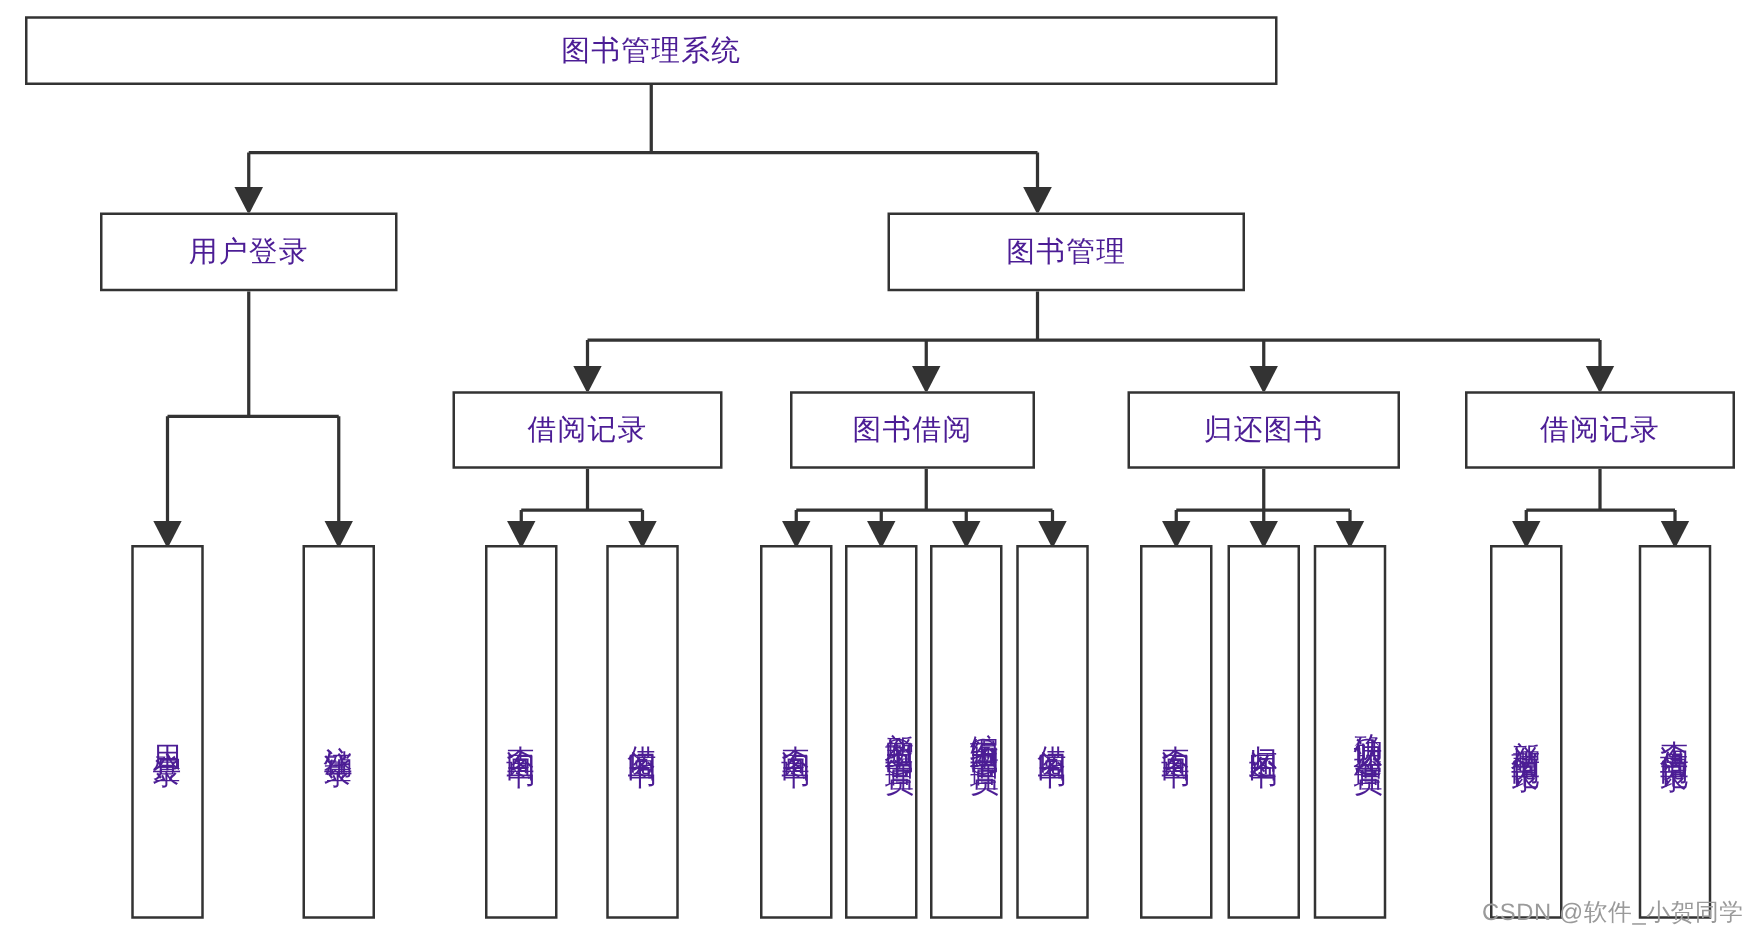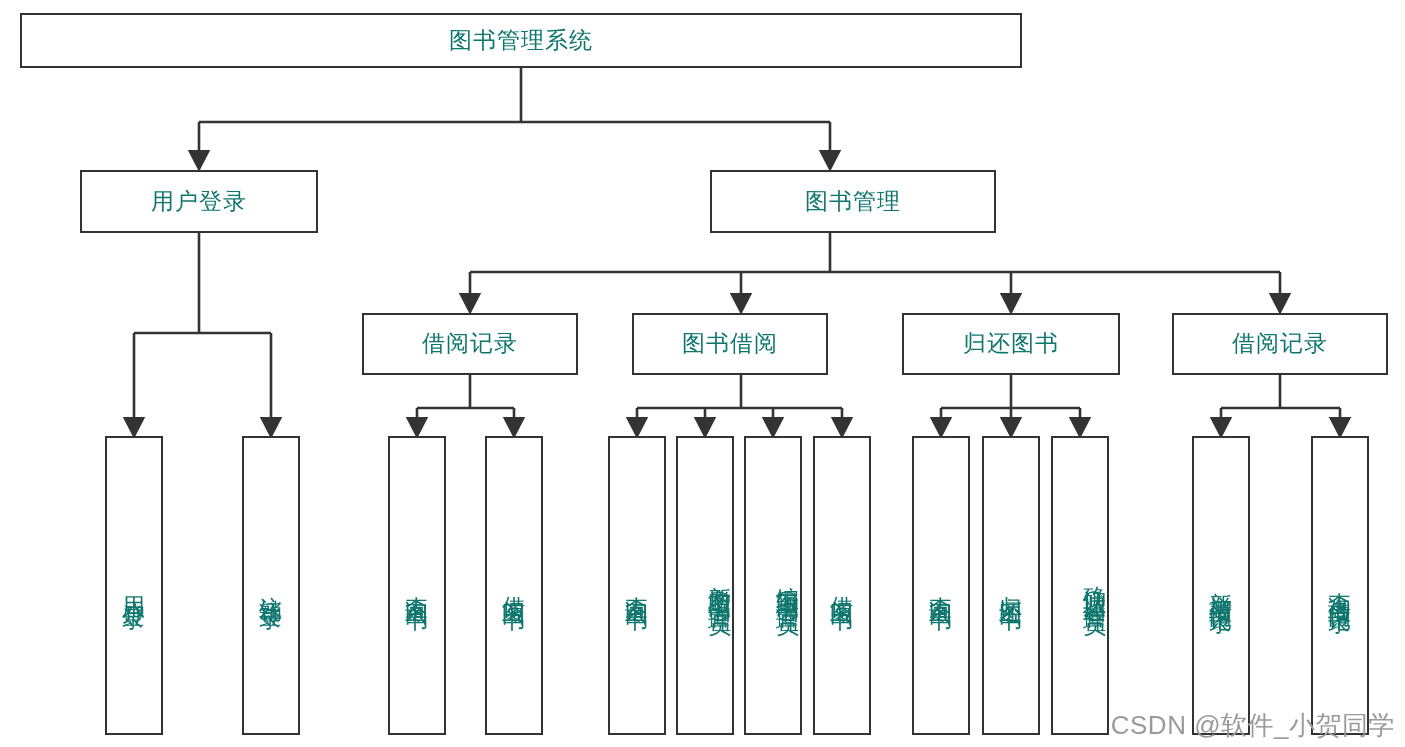--- a/index.html
+++ b/index.html
@@ -11,21 +11,21 @@
   }
   #canvas{position:relative;width:1405px;height:747px;}
 
   svg#wires{position:absolute;left:0;top:0;width:1405px;height:747px;}
 
   .node{
     position:absolute;
     box-sizing:border-box;
     border:2.5px solid #333333;
     background:#ffffff;
-    color:#0f766e;
+    color:#4c1d95;
     display:flex;
     align-items:center;
     justify-content:center;
     text-align:right;
     z-index:3;
   }
   .node-h{
     font-size:23px;
     letter-spacing:1px;
     line-height:1.1;
@@ -54,21 +54,21 @@
   #l2-new{left:362px;top:313px;width:216px;height:62px;}
   #l2-borrow{left:632px;top:313px;width:196px;height:62px;}
   #l2-current{left:902px;top:313px;width:218px;height:62px;}
   #l2-record{left:1172px;top:313px;width:216px;height:62px;}
 
   .leaf{top:436px;height:299px;width:58px;}
 
   #watermark{
     position:absolute;
     right:10px;bottom:4px;
-    font-size:26px;
+    font-size:19px;
     color:#9a9a9a;
     z-index:6;
     white-space:nowrap;
     letter-spacing:0.5px;
     margin-left:28px;
   }
 </style>
 </head>
 <body>
 

